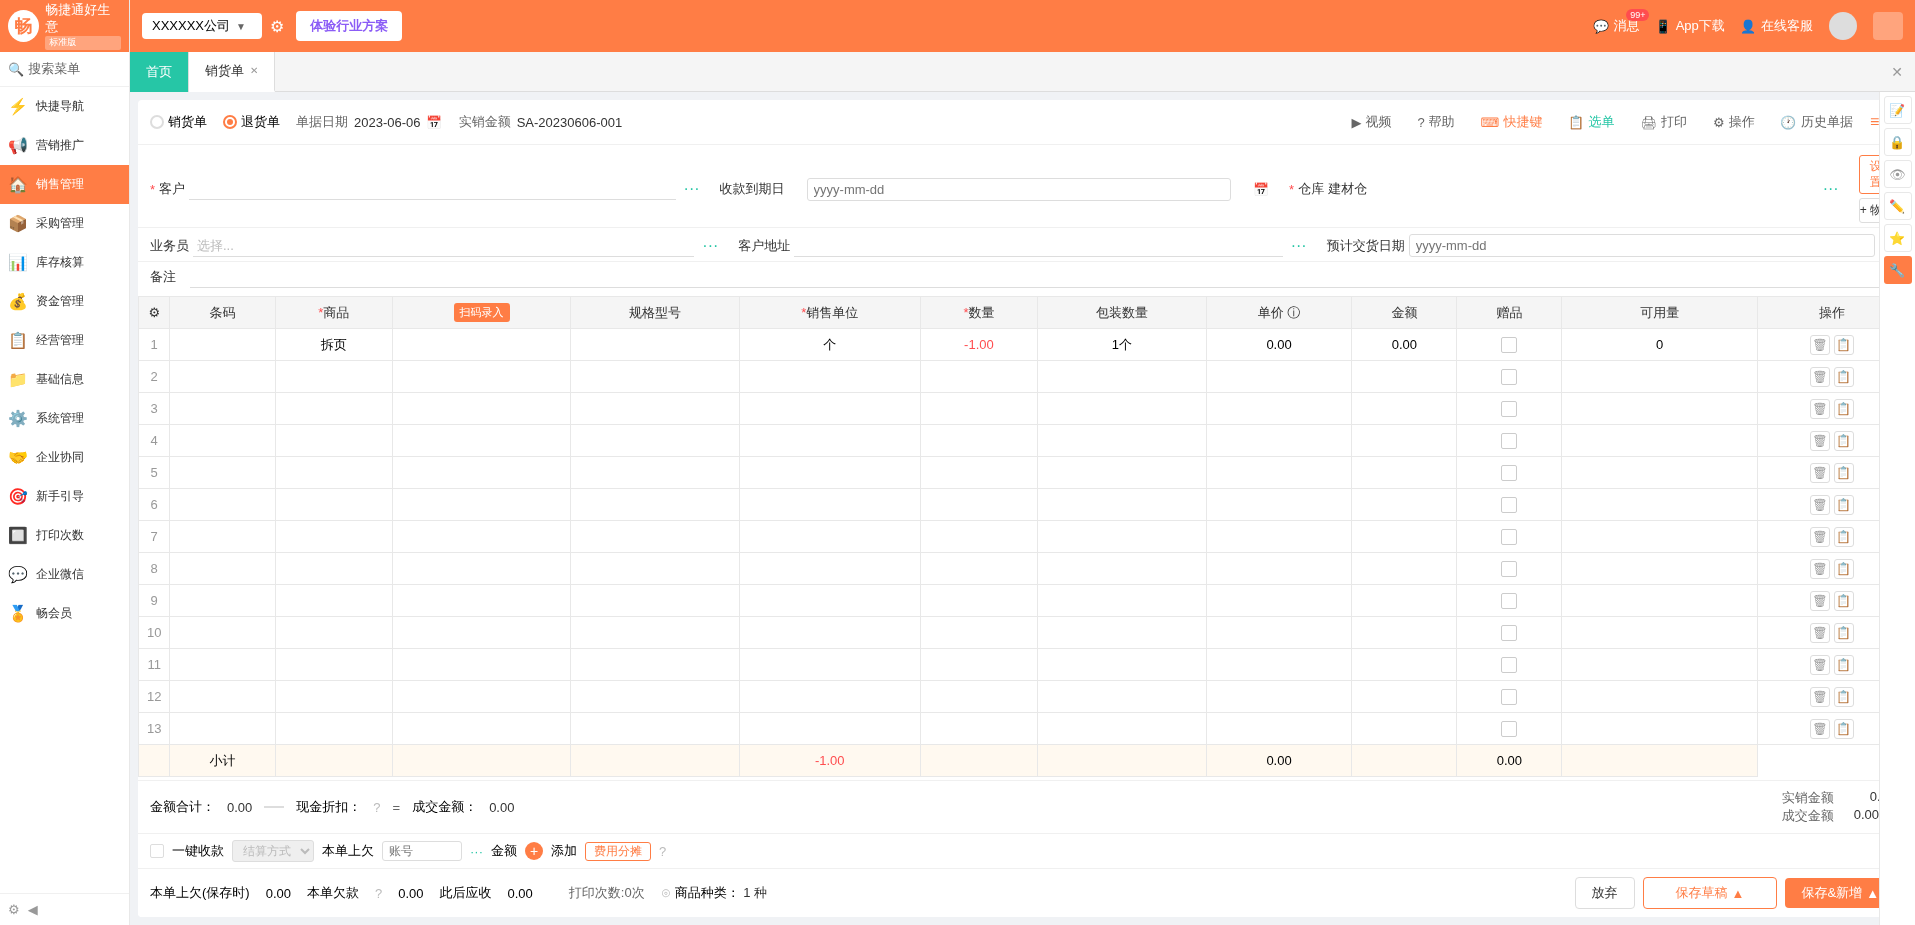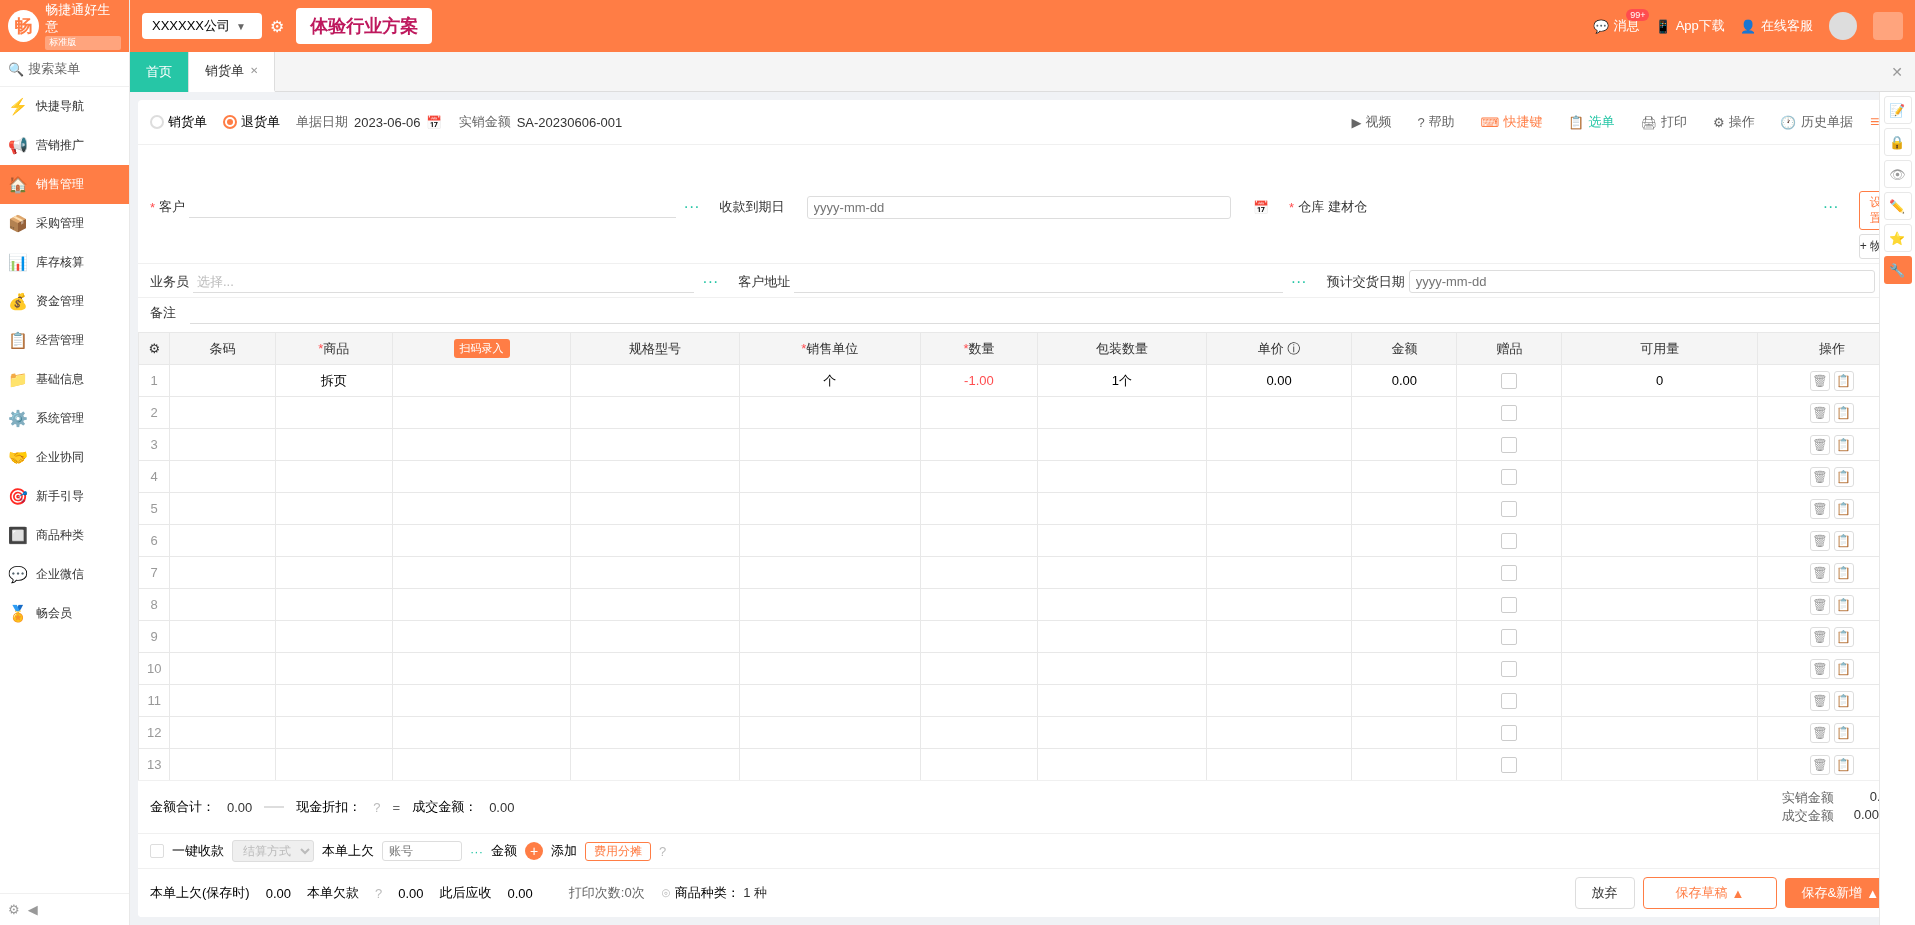--- a/index.html
+++ b/index.html
@@ -16,21 +16,21 @@
     .sidebar-item.active { background: #ff7d45; color: white; }
     .sidebar-item .item-icon { width: 20px; text-align: center; font-size: 16px; }
     .sidebar-item .item-label { font-size: 12px; }
     .sidebar-bottom { margin-top: auto; border-top: 1px solid #f0f0f0; padding: 8px; display: flex; align-items: center; gap: 8px; }
 
     
     .header { position: fixed; left: 130px; top: 0; right: 0; height: 52px; background: #ff7d45; display: flex; align-items: center; padding: 0 12px; z-index: 99; }
     .header-company { background: white; border-radius: 4px; padding: 4px 10px; display: flex; align-items: center; gap: 6px; cursor: pointer; font-size: 13px; min-width: 120px; }
     .header-company-caret { color: #666; font-size: 10px; }
     .header-gear { color: white; margin: 0 8px; cursor: pointer; font-size: 16px; }
-    .header-trial-btn { background: white; color: #be185d; border: none; border-radius: 4px; padding: 6px 14px; font-size: 18px; cursor: pointer; font-weight: bold; margin-left: 4px; }
+    .header-trial-btn { background: white; color: #8b5cf6; border: none; border-radius: 4px; padding: 6px 14px; font-size: 13px; cursor: pointer; font-weight: bold; margin-left: 4px; }
     .header-right { margin-left: auto; display: flex; align-items: center; gap: 16px; color: white; }
     .header-right-item { display: flex; align-items: center; gap: 4px; cursor: pointer; font-size: 12px; position: relative; }
     .badge { position: absolute; top: -8px; right: -10px; background: #ff4d4f; color: white; font-size: 9px; padding: 1px 4px; border-radius: 8px; }
     .header-avatar { width: 28px; height: 28px; background: #ddd; border-radius: 50%; }
 
     
     .tab-bar { position: fixed; left: 130px; top: 52px; right: 0; height: 40px; background: #f5f5f5; border-bottom: 1px solid #ddd; display: flex; align-items: center; z-index: 98; }
     .tab { padding: 0 16px; height: 40px; display: flex; align-items: center; gap: 6px; cursor: pointer; font-size: 13px; color: #666; border-right: 1px solid #ddd; }
     .tab.active { background: white; color: #333; border-bottom: 2px solid white; }
     .tab-home { background: #26c6a6; color: white; }
@@ -144,21 +144,21 @@
   <div class="sidebar-item">
     <span class="item-icon">🤝</span>
     <span class="item-label">企业协同</span>
   </div>
   <div class="sidebar-item">
     <span class="item-icon">🎯</span>
     <span class="item-label">新手引导</span>
   </div>
   <div class="sidebar-item">
     <span class="item-icon">🔲</span>
-    <span class="item-label">商品种类</span>
+    <span class="item-label">打印次数</span>
   </div>
   <div class="sidebar-item">
     <span class="item-icon">💬</span>
     <span class="item-label">企业微信</span>
   </div>
   <div class="sidebar-item">
     <span class="item-icon">🏅</span>
     <span class="item-label">畅会员</span>
   </div>
   <div class="sidebar-bottom">
@@ -274,21 +274,21 @@
         <span style="color:#333;font-size:13px;white-space:nowrap;">收款到期日</span>
         <input type="text" class="date-input" placeholder="yyyy-mm-dd" style="border: 1px solid rgb(221, 221, 221); border-radius: 3px; padding: 3px 6px; font-size: 13px; color: rgb(187, 187, 187); flex: 1 1 0%;">
         <span style="color:#26c6a6;cursor:pointer;">📅</span>
       </div>
       <div style="flex:1;display:flex;align-items:center;gap:4px;">
         <span style="color:#ff4d4f;">*</span>
         <span style="color:#333;font-size:13px;white-space:nowrap;">仓库</span>
         <span style="font-size:13px;color:#333;flex:1;">建材仓</span>
         <span class="form-input-dots">···</span>
       </div>
-      <div style="display:flex;flex-direction:column;gap:4px;flex-shrink:0;margin-top:36px;">
+      <div style="display:flex;flex-direction:column;gap:4px;flex-shrink:0;">
         <button class="right-btn" style="border:1px solid #ff7d45;color:#ff7d45;background:white;border-radius:3px;padding:3px 10px;cursor:pointer;font-size:12px;">设置</button>
         <button style="border:1px solid #ddd;color:#333;background:white;border-radius:3px;padding:3px 0;cursor:pointer;font-size:12px;">+ 物流</button>
       </div>
     </div>
     <div style="padding: 6px 12px 4px; border-bottom: 1px solid #f0f0f0; display:flex; gap:20px; flex-shrink:0;">
       <div style="flex:1;display:flex;align-items:center;gap:4px;">
         <span style="color:#333;font-size:13px;white-space:nowrap;">业务员</span>
         <input type="text" class="form-input" placeholder="选择..." style="flex: 1 1 0%; border-top: none; border-right: none; border-left: none; border-image: initial; border-bottom: 1px solid rgb(221, 221, 221); padding: 3px 4px; outline: none; font-size: 13px; color: rgb(187, 187, 187);">
         <span class="form-input-dots">···</span>
       </div>

